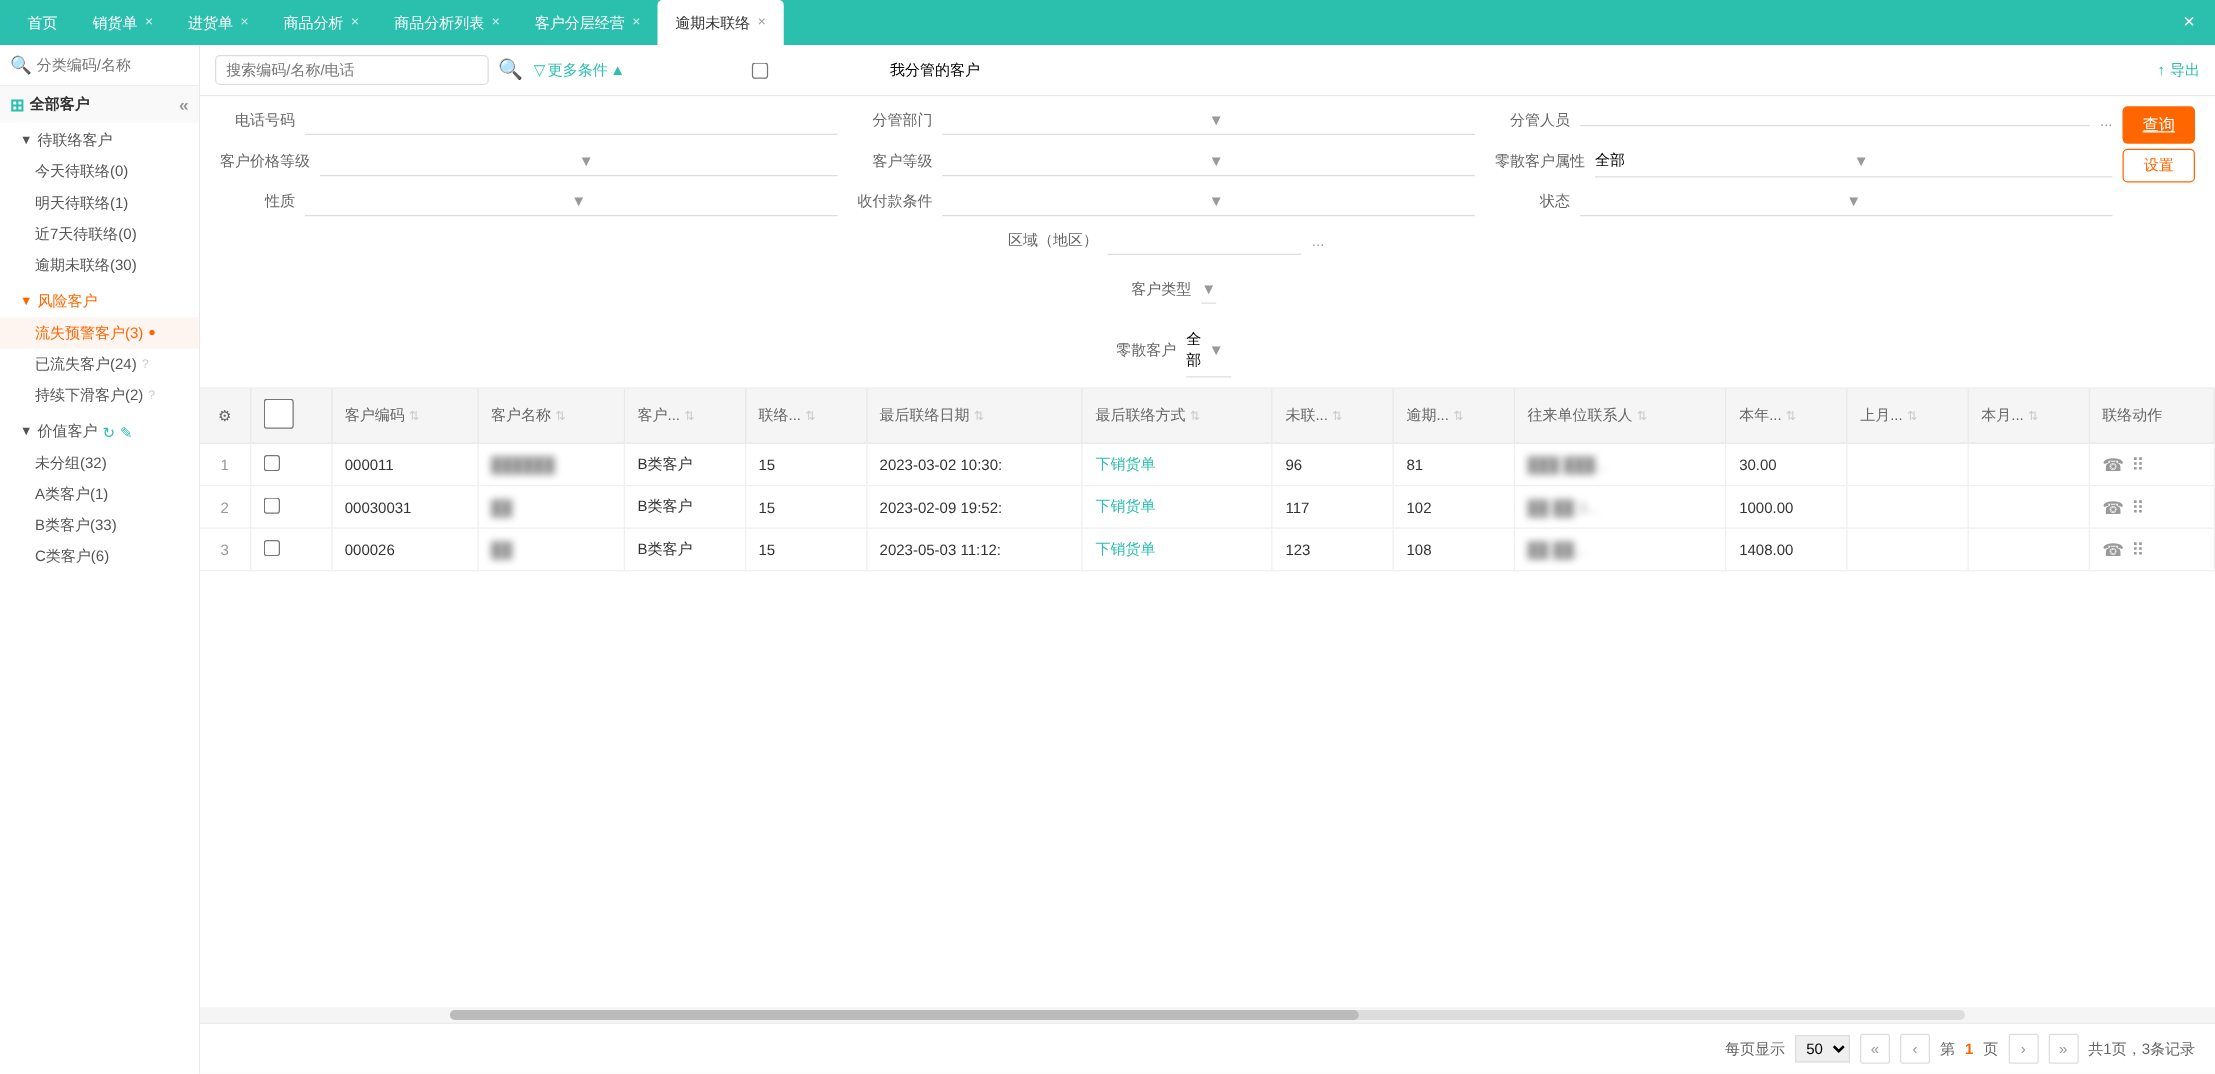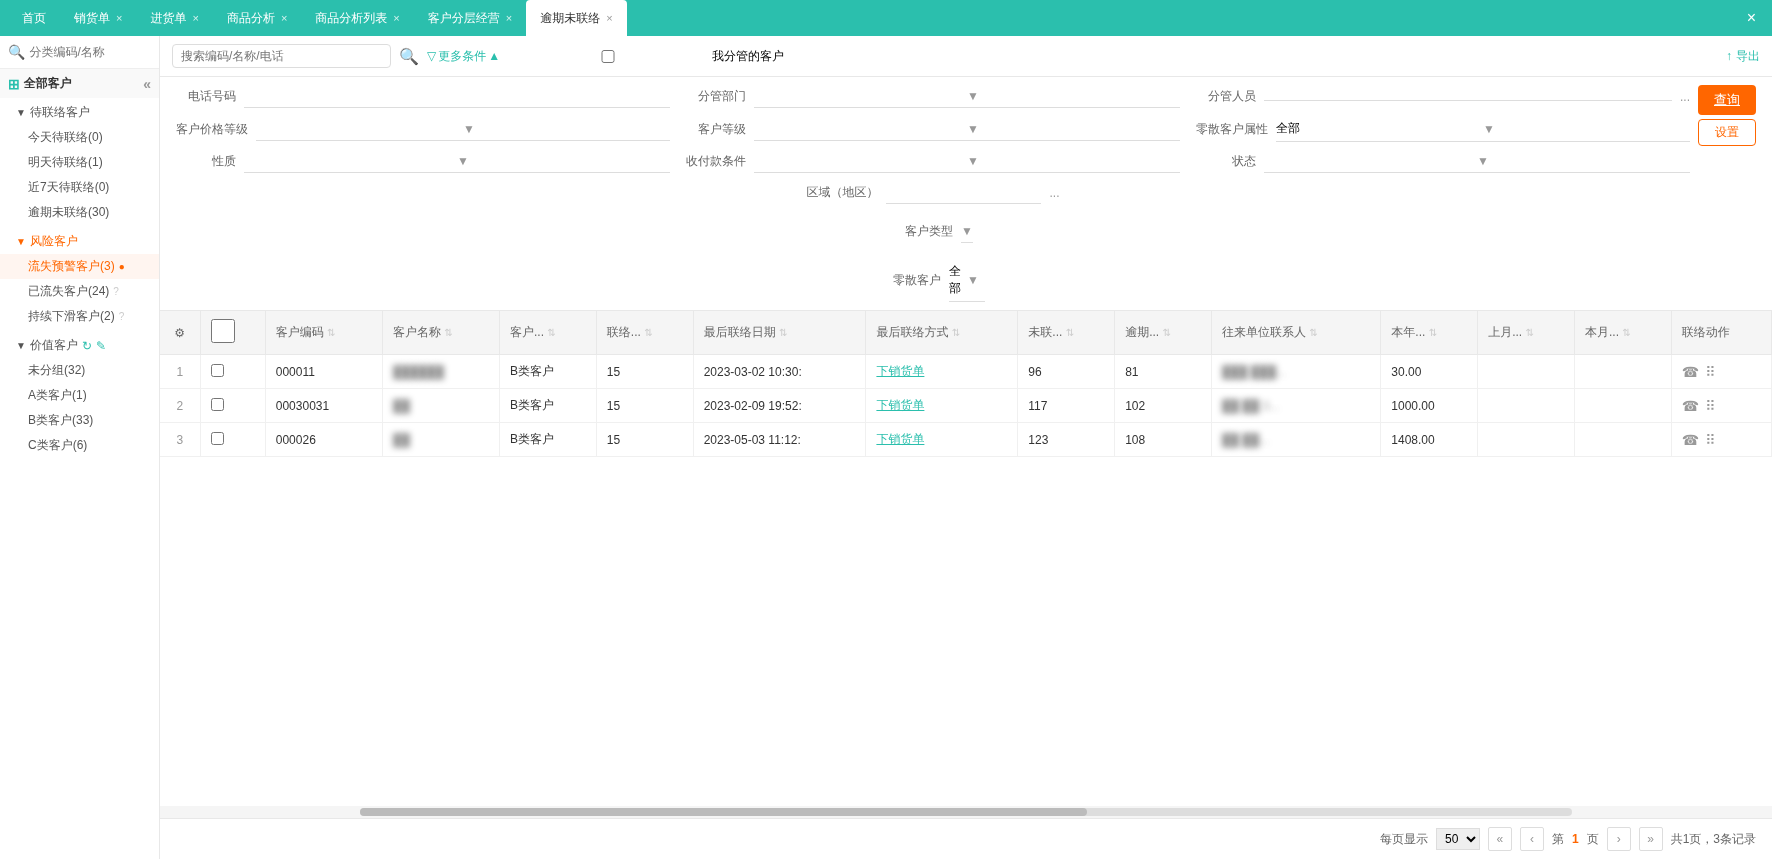--- a/index.html
+++ b/index.html
@@ -304,21 +304,21 @@
     tbody tr { border-bottom: 1px solid #f0f0f0; }
     tbody td {
       padding: 8px 10px;
       color: #333;
       font-size: 12px;
       border-right: 1px solid #f0f0f0;
       white-space: nowrap;
     }
     tbody td:first-child { text-align: center; color: #999; }
     tbody td.row-num { text-align: center; color: #999; }
-    .link-text { color: #2bbfad; text-decoration: underline; cursor: pointer; }
+    .link-text { color: #2bbfad; cursor: pointer; }
     .blurred { 
       color: transparent; 
       text-shadow: 0 0 6px rgba(0,0,0,0.4);
       user-select: none;
     }
     .action-icons { display: flex; gap: 6px; color: #999; }
     .action-icons span { cursor: pointer; font-size: 14px; }
 
     
     .scrollbar-row {

